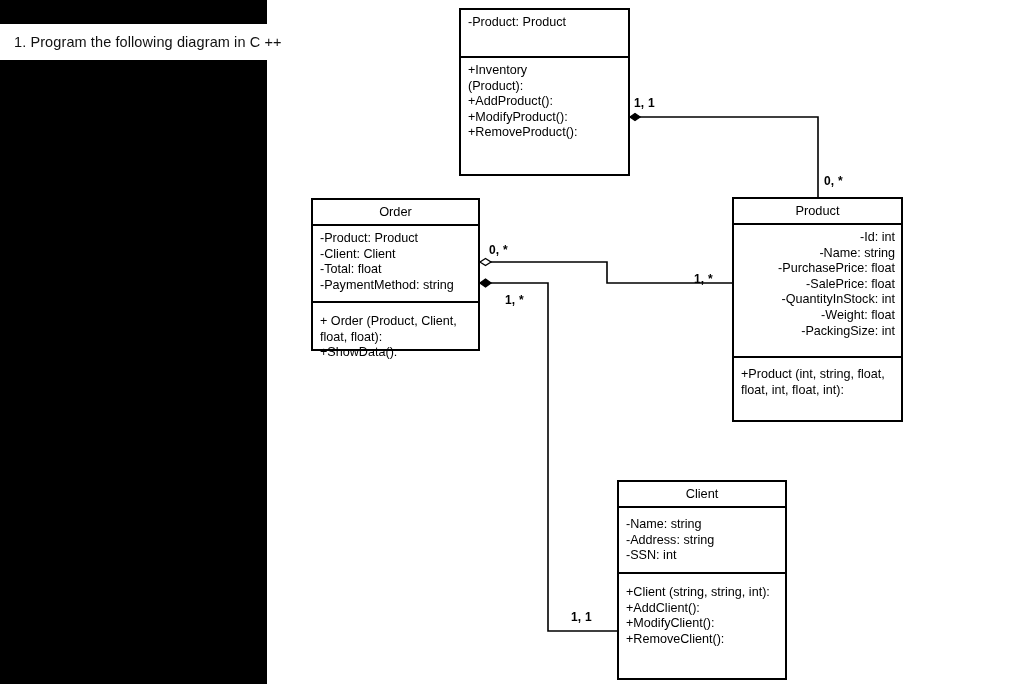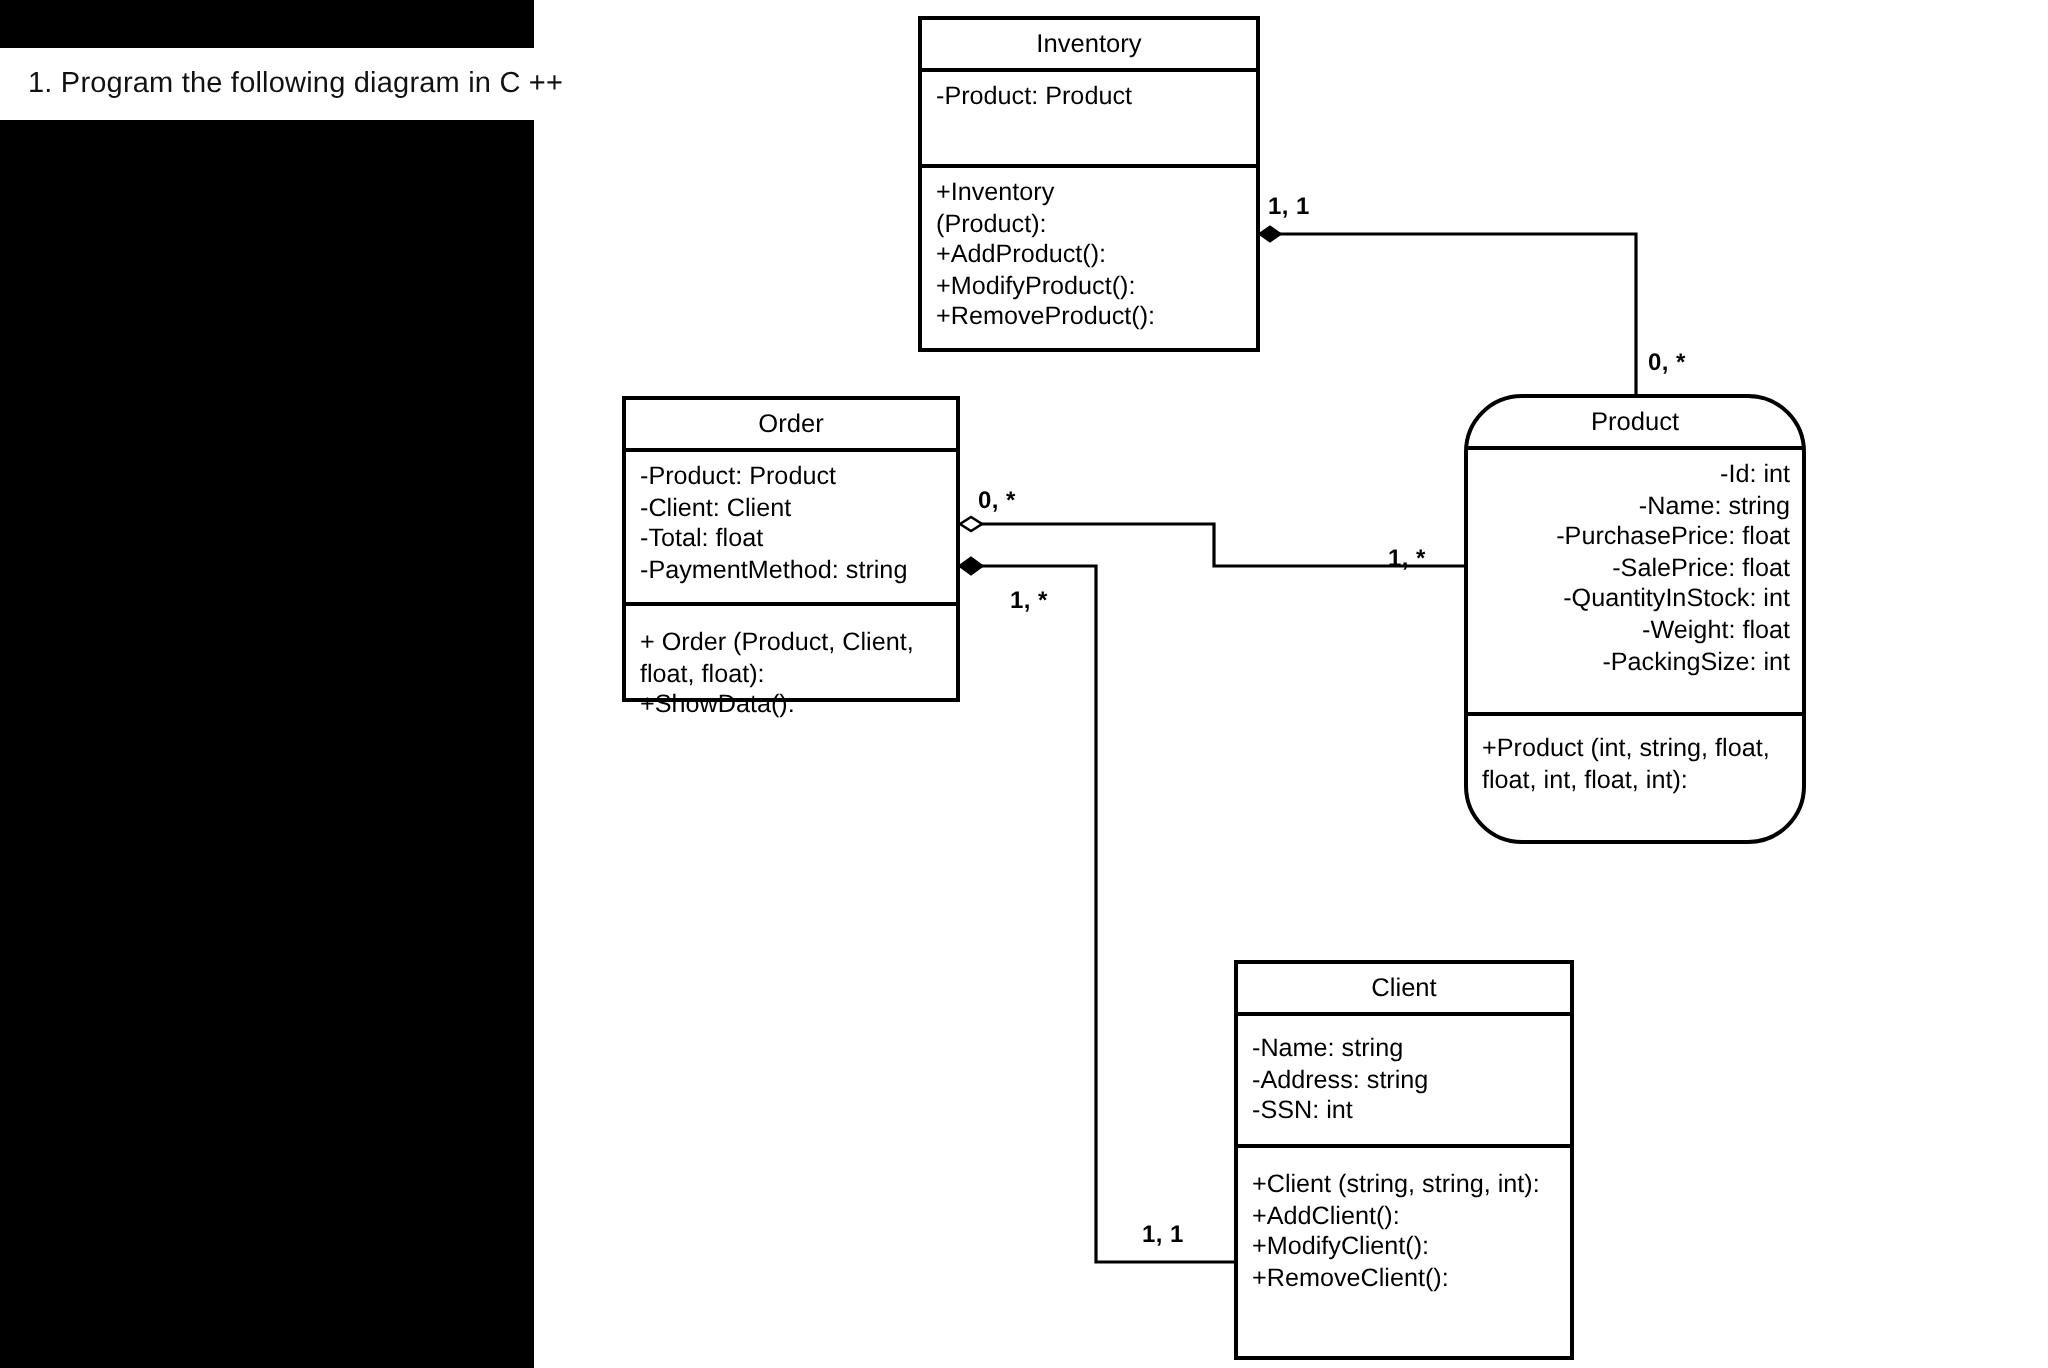--- a/index.html
+++ b/index.html
@@ -73,21 +73,21 @@
   .uml-compartment .row {
     white-space: pre;
   }
   .uml-compartment .rowwrap {
     white-space: normal;
   }
 
   
   #class-inventory { left: 459px; top: 8px;   width: 171px; height: 168px; }
   #class-order     { left: 311px; top: 198px; width: 169px; height: 153px; }
-  #class-product   { left: 732px; top: 197px; width: 171px; height: 225px; border-radius: 29px; }
+  #class-product   { left: 732px; top: 197px; width: 171px; height: 225px; }
   #class-client    { left: 617px; top: 480px; width: 170px; height: 200px; }
 
   
   .connectors {
     position: absolute;
     left: 0;
     top: 0;
     width: 1024px;
     height: 684px;
     pointer-events: none;
@@ -104,21 +104,20 @@
 </head>
 <body>
 
 <div id="page">
 
   <div class="side-panel"></div>
   <div class="title-strip"></div>
   <div class="title-text">1. Program the following diagram in C ++</div>
 
   <div class="uml-class" id="class-inventory">
-    <div class="uml-name">Inventory</div>
     <div class="uml-compartment div" style="height:48px;">
       <div class="row">-Product: Product</div>
     </div>
     <div class="uml-compartment">
       <div class="row">+Inventory</div>
       <div class="row">(Product):</div>
       <div class="row">+AddProduct():</div>
       <div class="row">+ModifyProduct():</div>
       <div class="row">+RemoveProduct():</div>
     </div>

